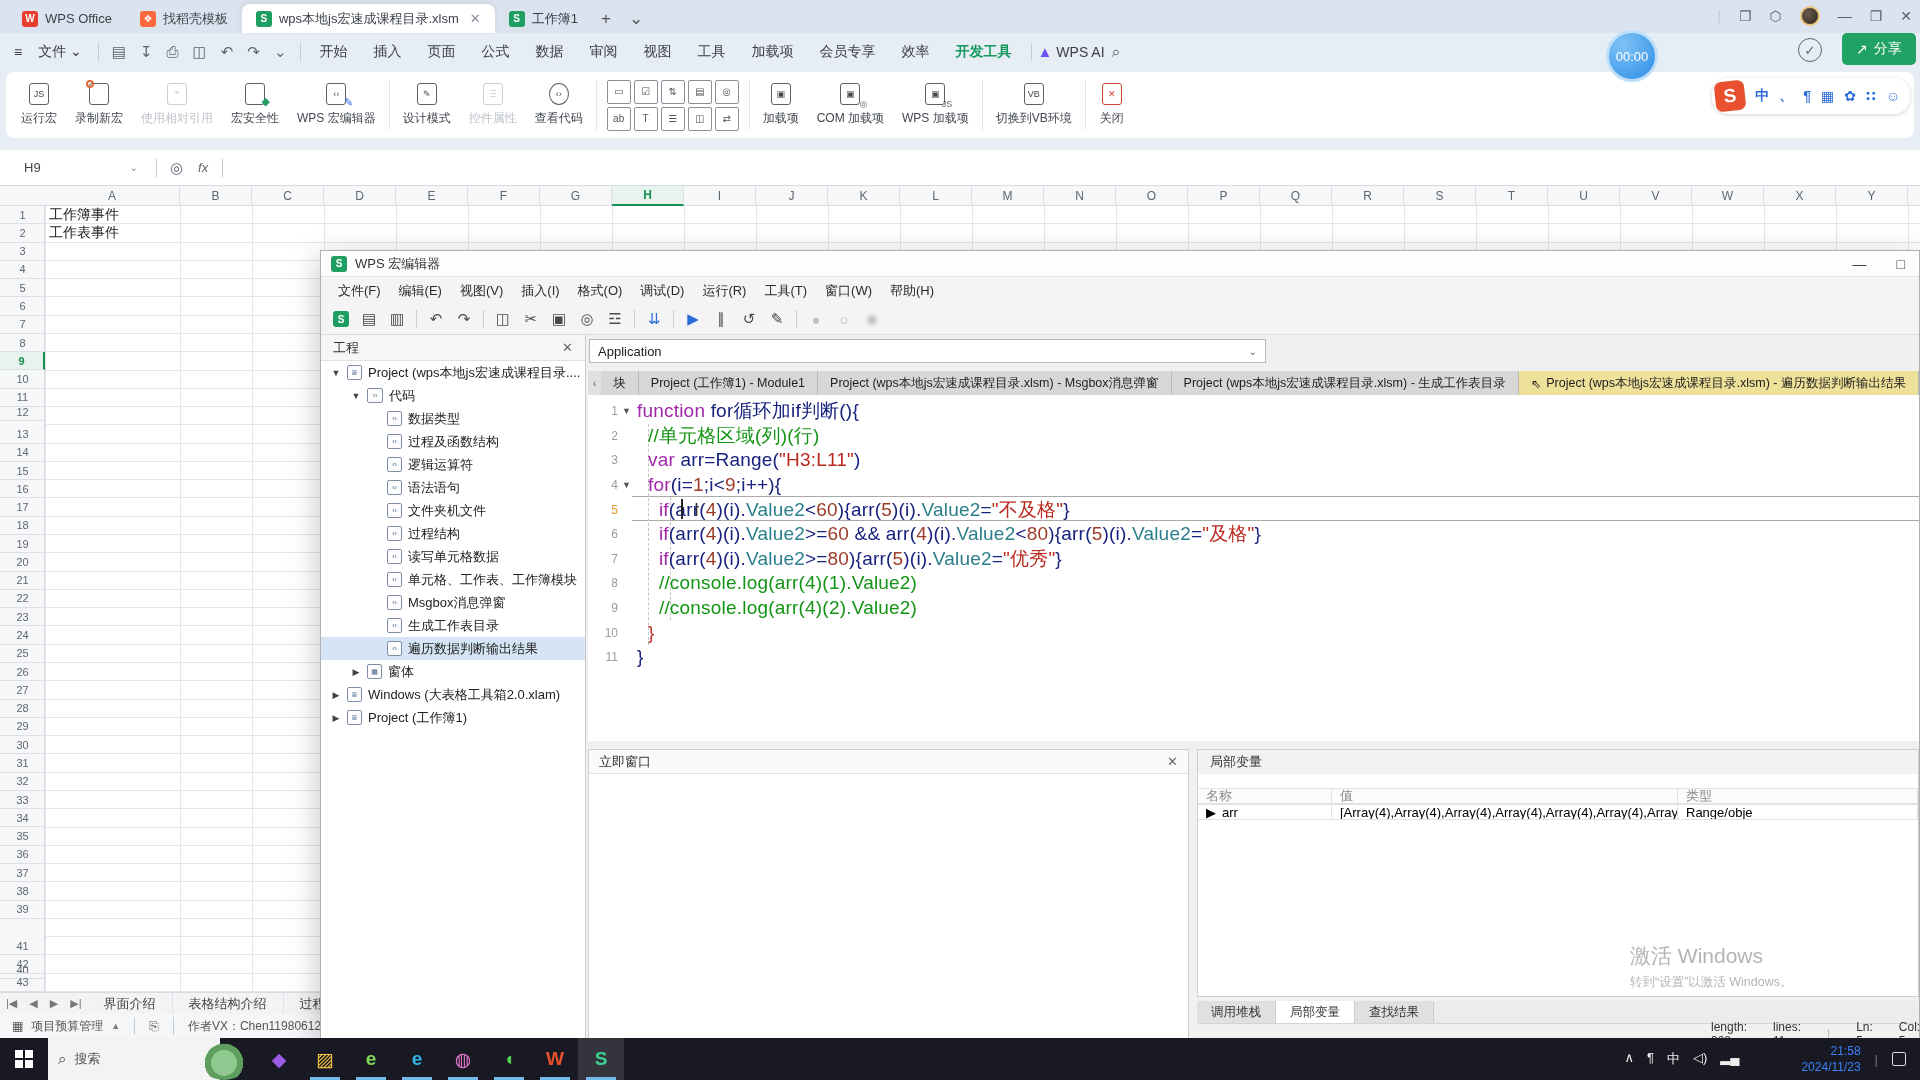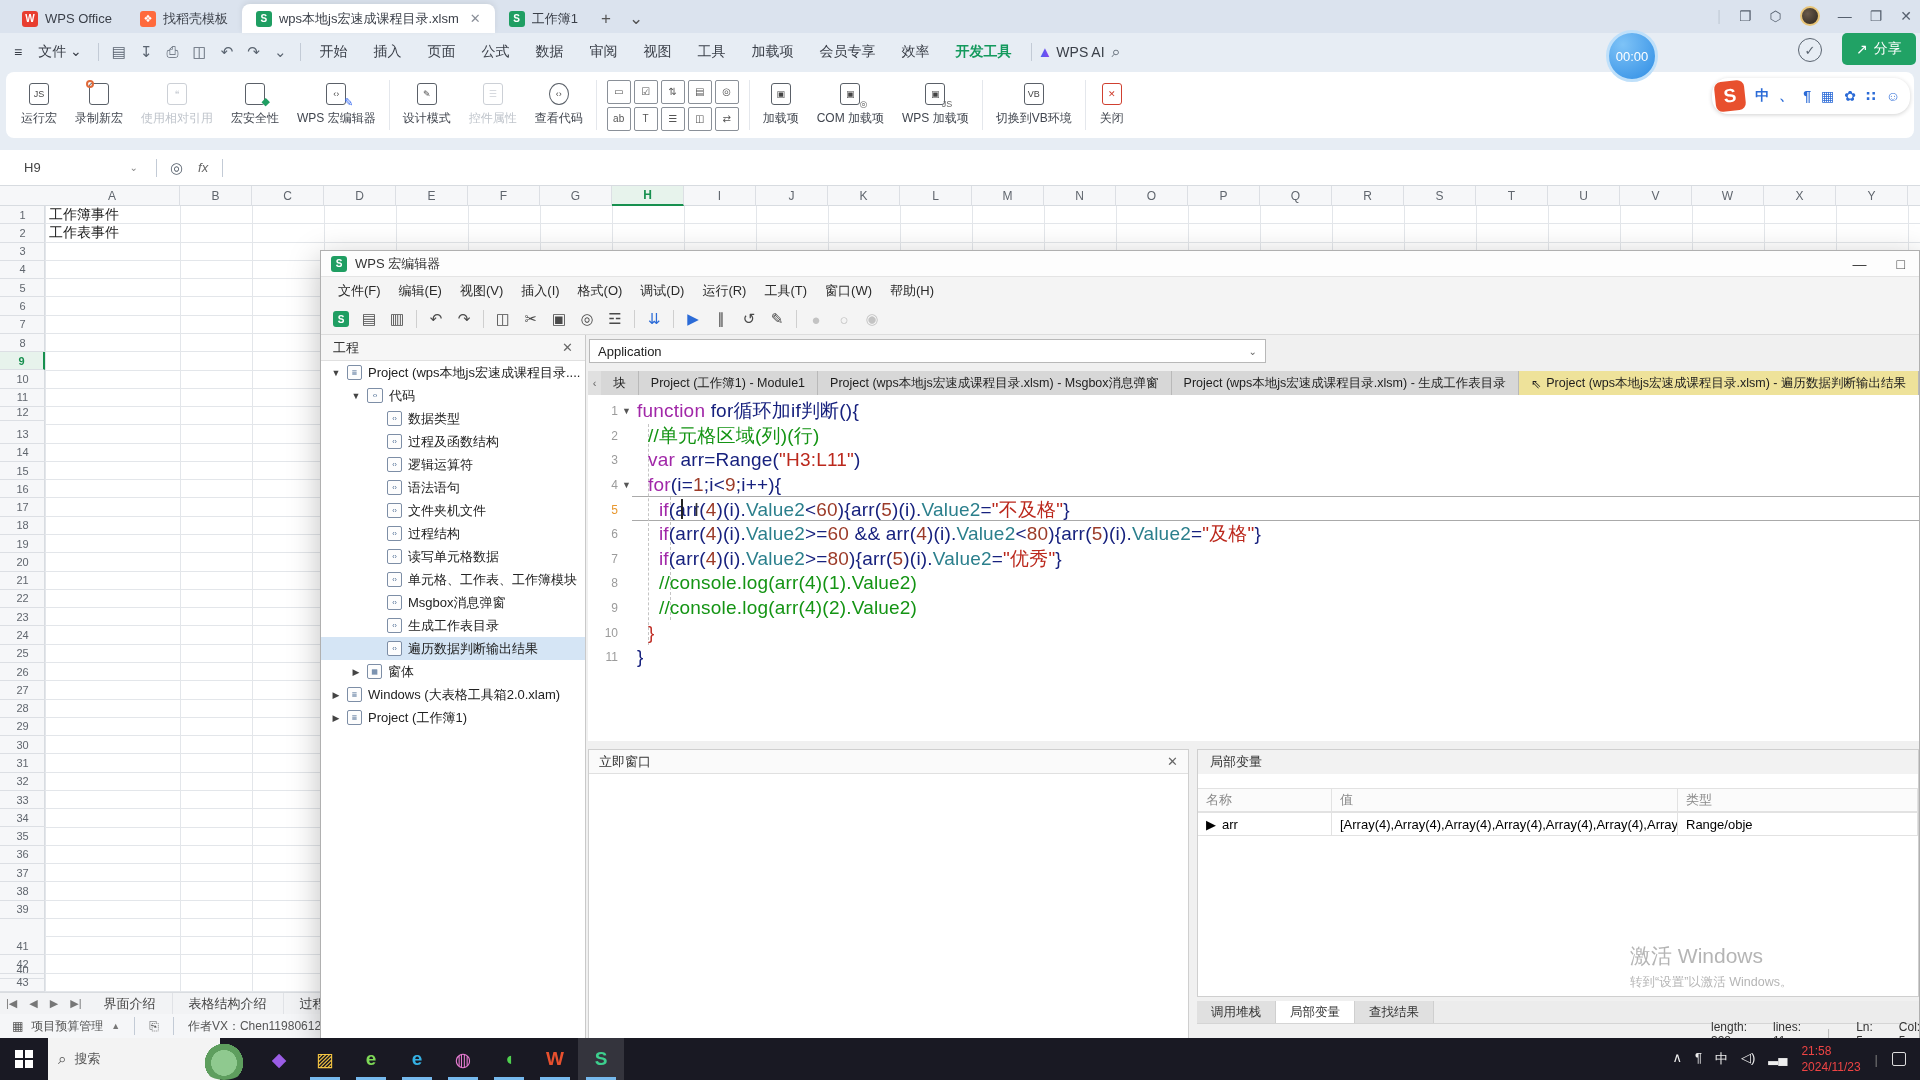--- a/index.html
+++ b/index.html
@@ -106,21 +106,21 @@
   #curline{position:absolute;left:44px;right:0;height:25px;border-top:1px solid #aaa;border-bottom:1px solid #aaa;}
   .guide{position:absolute;width:0;border-left:1px dashed #c4c4c4;}
   #caret{position:absolute;width:1.5px;background:#222;}
   #ibeam{position:absolute;color:#333;font-size:19px;font-family:"DejaVu Serif",serif;}
   
   #imm{left:267px;top:498px;width:601px;bottom:0;background:#fff;border:1px solid #cfcfcf;}
   #immhead{height:24px;background:#fafafa;border-bottom:1px solid #e0e0e0;display:flex;align-items:center;justify-content:space-between;padding:0 10px;font-size:13px;color:#333;}
   #locals{left:876px;top:498px;right:0;bottom:44px;background:#fff;border:1px solid #cfcfcf;}
   #lochead{height:24px;display:flex;align-items:center;padding:0 12px;font-size:13px;color:#333;background:#f2f2f2;}
   #loctable{position:absolute;left:0;top:38px;right:0;}
-  .lrow{display:flex;height:24px;border-bottom:1px solid #e2e2e2;border-top:1px solid #e2e2e2;font-size:13px;align-items:center;}
+  .lrow{display:flex;height:16px;border-bottom:1px solid #e2e2e2;border-top:1px solid #e2e2e2;font-size:13px;align-items:center;}
   .lrow.hdr{color:#8a8a8a;background:#fbfbfb;}
   .lc{padding:0 8px;white-space:nowrap;overflow:hidden;border-right:1px solid #e2e2e2;height:100%;display:flex;align-items:center;gap:6px;}
   .lc1{width:134px;} .lc2{width:346px;} .lc3{flex:1;}
   #btabs{left:876px;right:0;top:750px;height:22px;display:flex;background:#ececec;font-size:12.5px;color:#333;}
   .btab{padding:0 14px;display:flex;align-items:center;background:#e0e0e0;border-right:1px solid #cfcfcf;}
   .btab.active{background:#fff;}
   #estatus{left:876px;right:0;top:772px;height:20px;background:#f0f0f0;border-top:1px solid #d5d5d5;display:flex;align-items:center;font-size:12px;color:#333;gap:26px;padding-left:514px;}
   
   #wm{left:1630px;top:942px;color:#a8a8a8;z-index:6;opacity:.85;}
   #wm .l1{font-size:21px;}
@@ -129,21 +129,21 @@
   #taskbar{left:0;top:1038px;width:1920px;height:42px;background:#191923;display:flex;align-items:center;z-index:10;}
   #startbtn{width:48px;height:42px;display:flex;align-items:center;justify-content:center;}
   .winlogo{display:grid;grid-template-columns:8px 8px;grid-template-rows:8px 8px;gap:1.5px;}
   .winlogo i{background:#fff;}
   #tsearch{width:172px;height:42px;background:#f3f3f3;display:flex;align-items:center;gap:8px;padding:0 10px;color:#555;font-size:13px;position:relative;}
   #plant{position:absolute;right:-28px;top:4px;width:48px;height:38px;background:radial-gradient(circle at 50% 55%,#8fc98f 0 40%,#5e9e5e 41% 60%,transparent 61%);border-radius:50%;}
   .tapp{width:46px;height:42px;display:flex;align-items:center;justify-content:center;font-size:19px;position:relative;}
   .tapp .ul{position:absolute;bottom:0;left:8px;right:8px;height:3px;background:#76b9ed;}
   .tapp.open{background:rgba(255,255,255,.12);}
   #tray{position:absolute;right:0;top:0;height:42px;display:flex;align-items:center;gap:14px;color:#eee;font-size:13px;padding-right:14px;}
-  #clock{font-size:12px;line-height:1.35;color:#ef4444;}
+  #clock{text-align:right;font-size:12px;line-height:1.35;color:#3b82f6;margin-left:48px;}
   #notif{width:14px;height:14px;border:1px solid #ddd;border-radius:2px;}
 </style>
 </head>
 <body>
 
 <div id="screen">
 
   <div id="tabbar" class="abs">
     <div id="doctabs" style="display:flex;align-items:flex-end;height:100%;">
         <div class="doctab">

